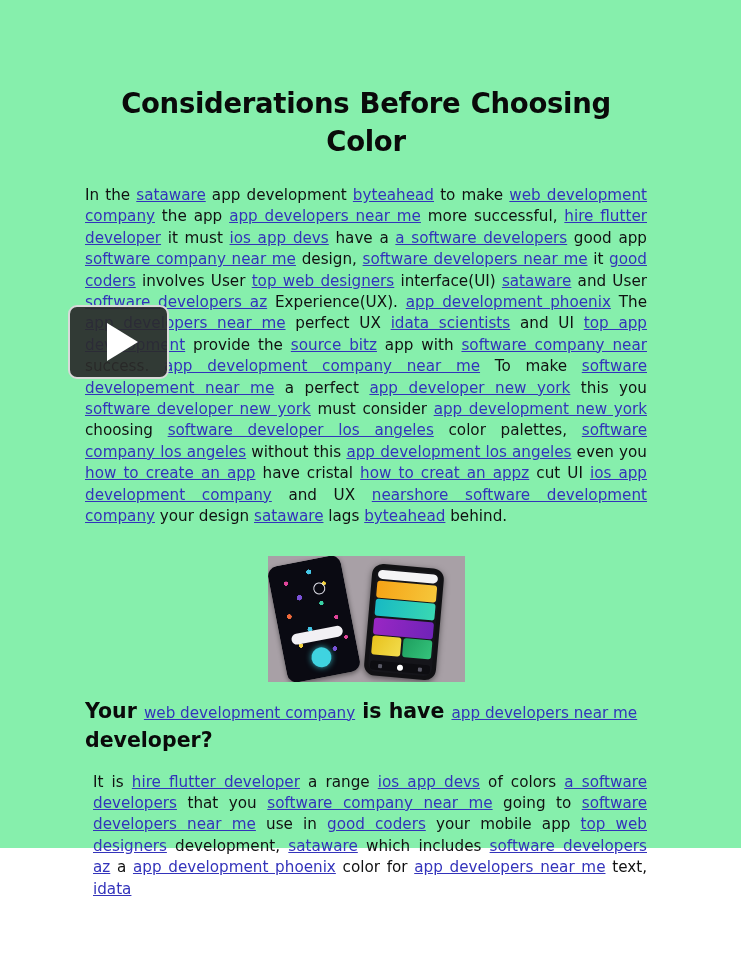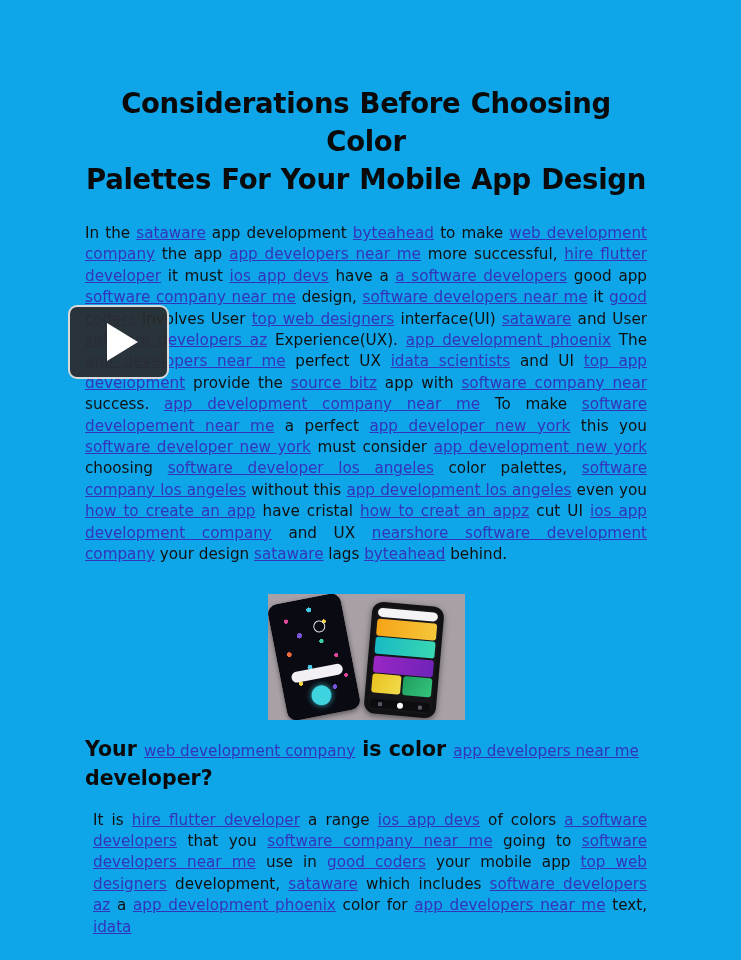--- a/index.html
+++ b/index.html
@@ -11,22 +11,22 @@
     width: 741px;
     height: 960px;
     font-family: "DejaVu Sans", sans-serif;
     color: #000000;
     overflow: hidden;
     position: relative;
   }
   .page {
     position: relative;
     width: 741px;
-    height: 960px;
-    background: #0ea5e9;
+    height: 848px;
+    background: #86efac;
   }
   .content {
     position: absolute;
     left: 85px;
     top: 0;
     width: 562px;
   }
   h1.doc-title {
     font-family: "DejaVu Sans", sans-serif;
     font-size: 27.5px;
@@ -211,21 +211,20 @@
 </style>
 </head>
 <body>
 
 <div class="page">
 
   <div class="content">
 
     <h1 class="doc-title">
       <span>Considerations Before Choosing Color</span><br>
-      <span>Palettes For Your Mobile App Design</span>
     </h1>
 
     <p class="body-par" id="par-1"><span>In the </span><a class="kw" href="#">sataware</a><span> app development </span><a class="kw" href="#">byteahead</a><span> to make </span><a class="kw" href="#">web development company</a><span> the app </span><a class="kw" href="#">app developers near me</a><span> more successful, </span><a class="kw" href="#">hire flutter developer</a><span> it must </span><a class="kw" href="#">ios app devs</a><span> have a </span><a class="kw" href="#">a software developers</a><span> good app </span><a class="kw" href="#">software company near me</a><span> design, </span><a class="kw" href="#">software developers near me</a><span> it </span><a class="kw" href="#">good coders</a><span> involves User </span><a class="kw" href="#">top web designers</a><span> interface(UI) </span><a class="kw" href="#">sataware</a><span> and User </span><a class="kw" href="#">software developers az</a><span> Experience(UX). </span><a class="kw" href="#">app development phoenix</a><span> The </span><a class="kw" href="#">app developers near me</a><span> perfect UX </span><a class="kw" href="#">idata scientists</a><span> and UI </span><a class="kw" href="#">top app development</a><span> provide the </span><a class="kw" href="#">source bitz</a><span> app with </span><a class="kw" href="#">software company near</a><span> success. </span><a class="kw" href="#">app development company near me</a><span> To make </span><a class="kw" href="#">software developement near me</a><span> a perfect </span><a class="kw" href="#">app developer new york</a><span> this you </span><a class="kw" href="#">software developer new york</a><span> must consider </span><a class="kw" href="#">app development new york</a><span> choosing </span><a class="kw" href="#">software developer los angeles</a><span> color palettes, </span><a class="kw" href="#">software company los angeles</a><span> without this </span><a class="kw" href="#">app development los angeles</a><span> even you </span><a class="kw" href="#">how to create an app</a><span> have cristal </span><a class="kw" href="#">how to creat an appz</a><span> cut UI </span><a class="kw" href="#">ios app development company</a><span> and UX </span><a class="kw" href="#">nearshore software development company</a><span> your design </span><a class="kw" href="#">sataware</a><span> lags </span><a class="kw" href="#">byteahead</a><span> behind.</span></p>
 
     <div class="figure">
       <div class="phone-a">
         <div class="logo-dot"></div>
         <div class="pill"></div>
         <div class="orb"></div>
       </div>
@@ -241,21 +240,21 @@
           </div>
           <div class="navbar">
             <i></i>
             <i class="active"></i>
             <i></i>
           </div>
         </div>
       </div>
     </div>
 
-    <h2 class="sub-heading"><span>Your </span><a class="kw" href="#">web development company</a><span> is color </span><a class="kw" href="#">app developers near me</a><span> developer?</span></h2>
+    <h2 class="sub-heading"><span>Your </span><a class="kw" href="#">web development company</a><span> is have </span><a class="kw" href="#">app developers near me</a><span> developer?</span></h2>
 
     <p class="body-par" id="par-2"><span>It is </span><a class="kw" href="#">hire flutter developer</a><span> a range </span><a class="kw" href="#">ios app devs</a><span> of colors </span><a class="kw" href="#">a software developers</a><span> that you </span><a class="kw" href="#">software company near me</a><span> going to </span><a class="kw" href="#">software developers near me</a><span> use in </span><a class="kw" href="#">good coders</a><span> your mobile app </span><a class="kw" href="#">top web designers</a><span> development, </span><a class="kw" href="#">sataware</a><span> which includes </span><a class="kw" href="#">software developers az</a><span> a </span><a class="kw" href="#">app development phoenix</a><span> color for </span><a class="kw" href="#">app developers near me</a><span> text, </span><a class="kw" href="#">idata</a></p>
 
   </div>
 
   <div class="play-overlay">
     <div class="tri"></div>
   </div>
 
 </div>

